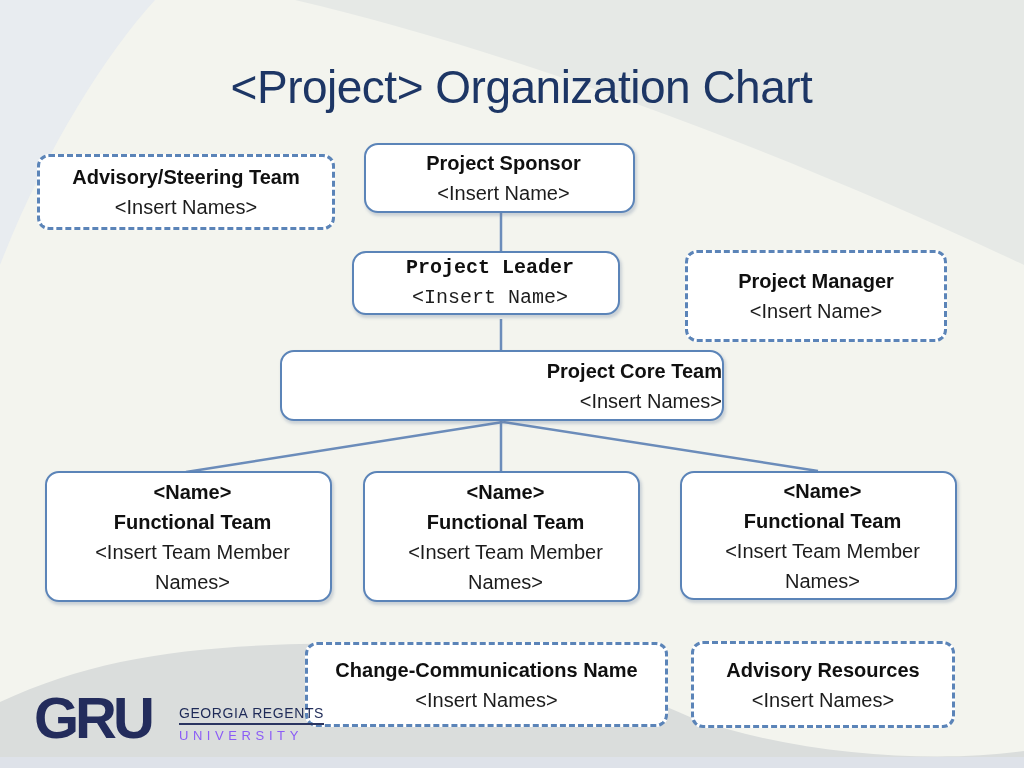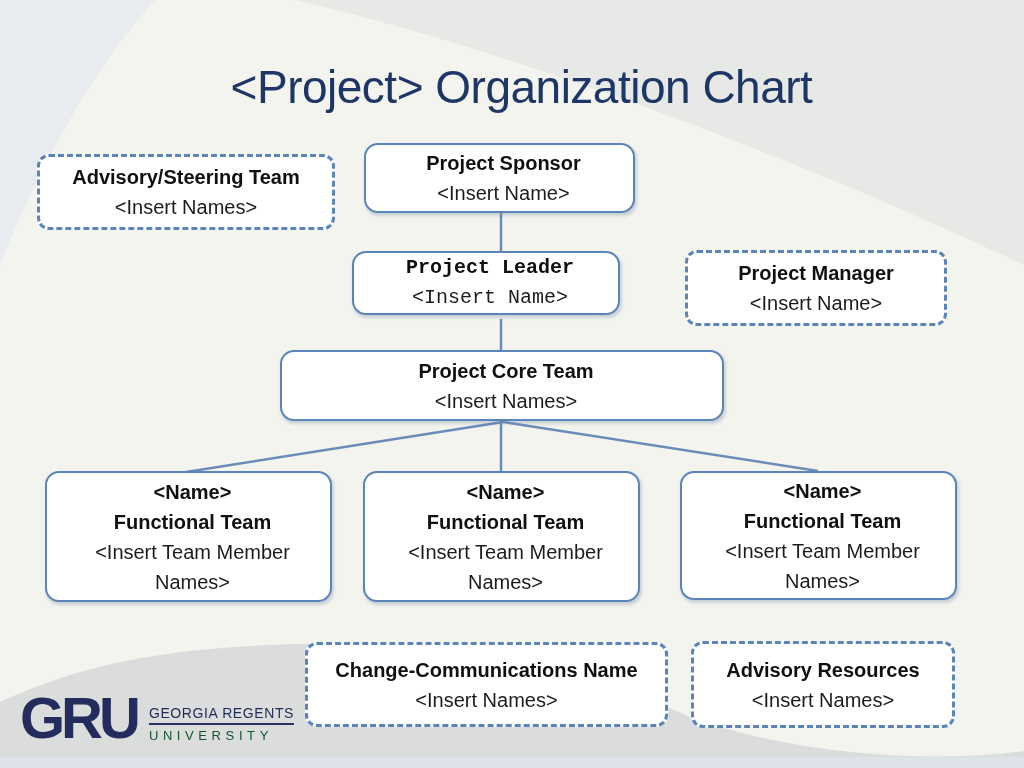--- a/index.html
+++ b/index.html
@@ -44,48 +44,49 @@
     border:3px dashed #5b84b8;
     border-radius:12px;
     align-items:center;
   }
   .l{font-size:20px;line-height:1.5;color:#1c1c1c;}
   .b{font-weight:bold;color:#101010;}
   .narrow{max-width:232px;}
   #box-advisory {left:37px; top:154px; width:298px; height:76px;}
   #box-sponsor  {left:364px;top:143px; width:271px; height:70px;}
   #box-leader   {left:352px;top:251px; width:268px; height:64px;font-family:Liberation Mono, monospace;}
-  #box-manager  {left:685px;top:250px; width:262px; height:76px;}
-  #box-core     {left:280px;top:350px; width:444px; height:71px;}
+  #box-manager  {left:685px;top:250px; width:262px; height:92px;}
+  #box-core     {left:280px;top:350px; width:444px; height:71px;align-items:flex-end;}
   #box-func1    {left:45px; top:471px; width:287px; height:131px;}
   #box-func2    {left:363px;top:471px; width:277px; height:131px;}
   #box-func3    {left:680px;top:471px; width:277px; height:129px;}
   #box-change   {left:305px;top:642px; width:363px; height:85px;}
   #box-resources{left:691px;top:641px; width:264px; height:87px;}
   .connectors line{stroke:#6b8cba;stroke-width:2.5;}
   .logo{
-    position:absolute;left:20px;top:690px;
+    position:absolute;left:34px;top:690px;
     display:flex;align-items:flex-start;
     z-index:2;
+    gap:16px;
   }
   .logo-acronym{
     font-size:58px;font-weight:bold;
     letter-spacing:-4px;line-height:0.95;
     color:#232c5c;
   }
   .logo-text{margin-left:12px;margin-top:15px;}
   .logo-line1{
     font-size:14px;font-weight:normal;color:#1e2a57;
     letter-spacing:0.6px;
     border-bottom:2px solid #2a3560;
     padding-bottom:2px;
     white-space:nowrap;
   }
   .logo-line2{
-    font-size:13px;color:#14532d;
+    font-size:13px;color:#8b5cf6;
     letter-spacing:4.6px;
     margin-top:3px;
     white-space:nowrap;
   }
 </style>
 </head>
 <body>
 
 <div class="slide">
 

